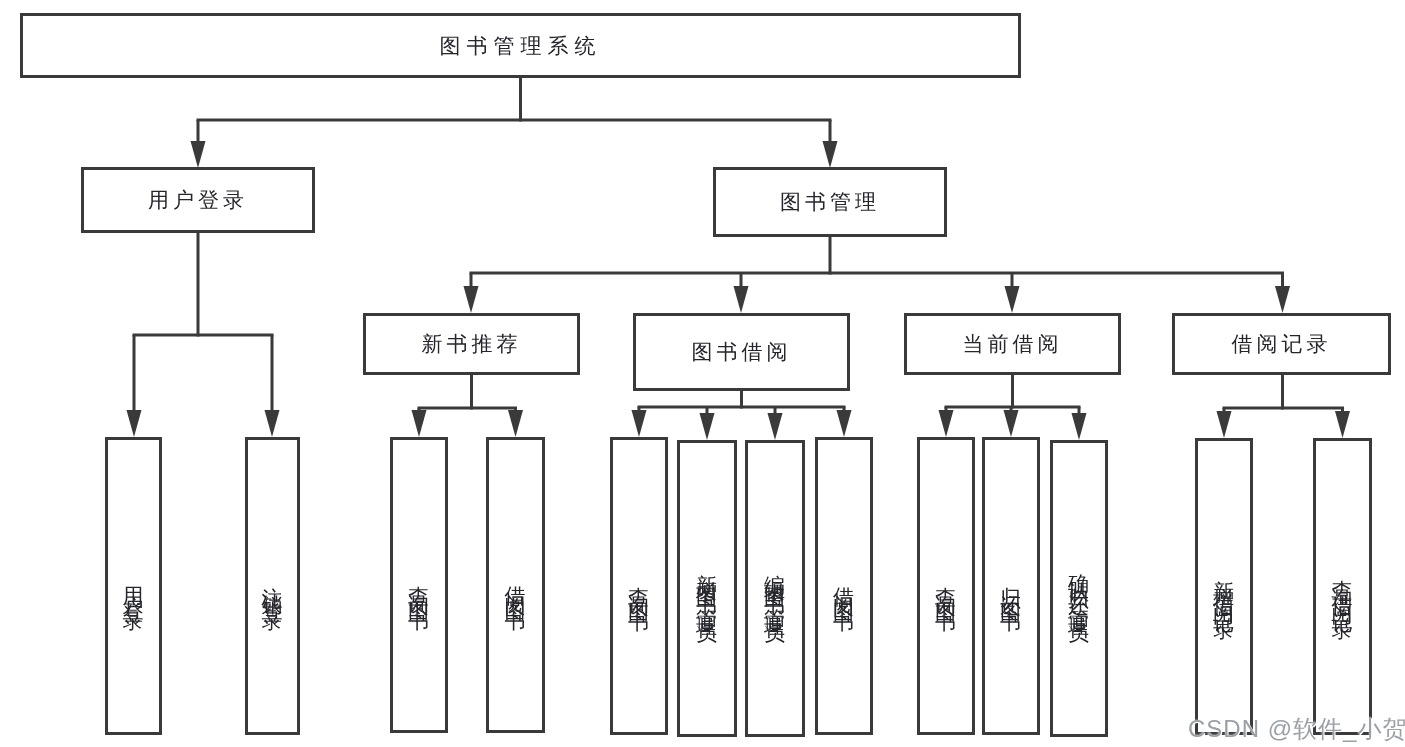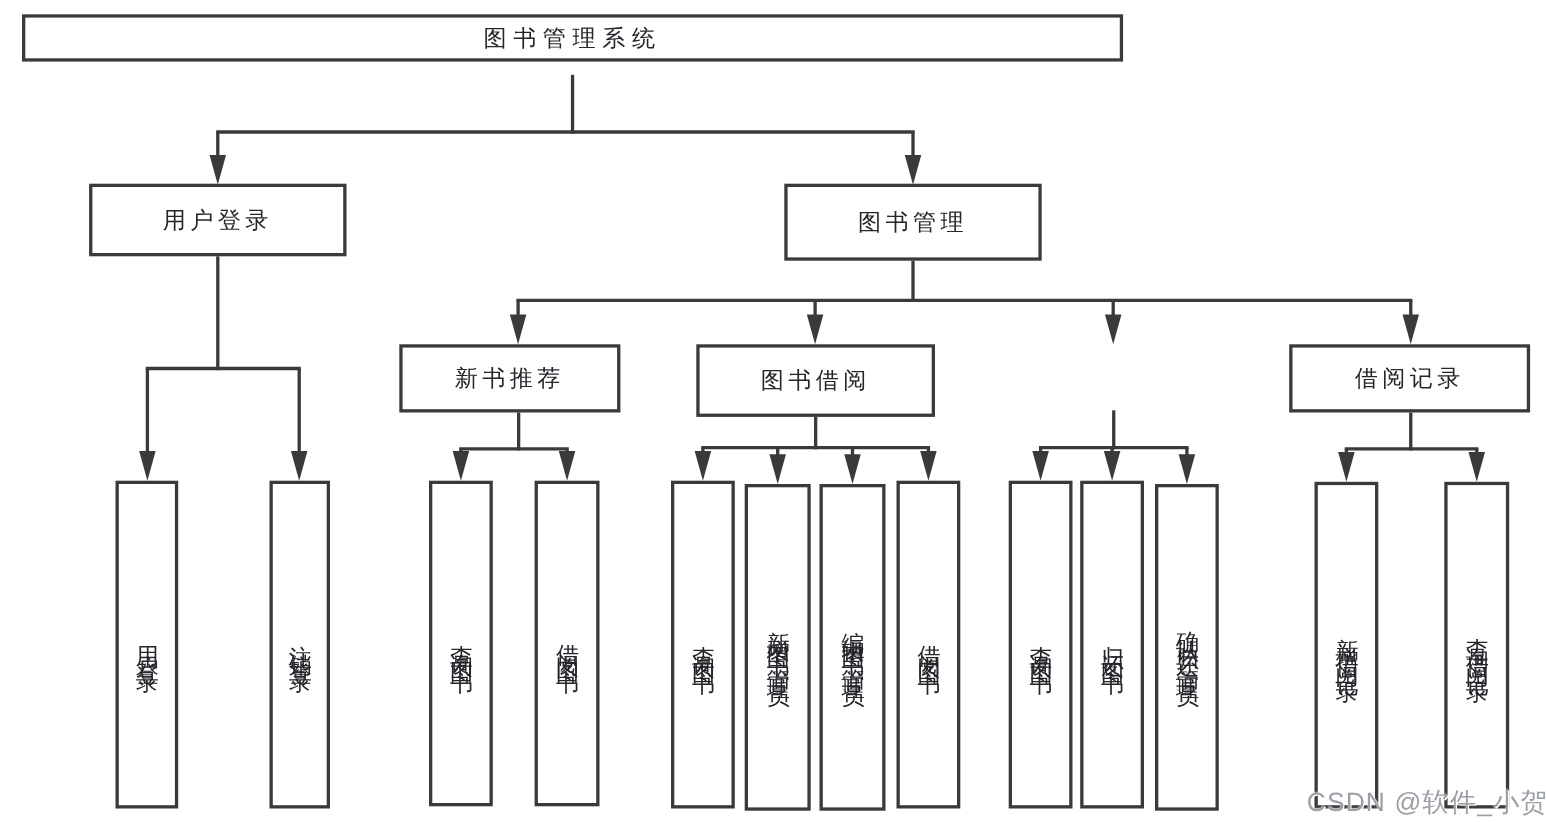--- a/index.html
+++ b/index.html
@@ -33,25 +33,25 @@
     writing-mode:vertical-rl;
     text-orientation:mixed;
     font-size:21px;
     letter-spacing:8px;
     color:var(--text);
     white-space:nowrap;
     line-height:1;
   }
   .vbox .vlabel.dense{letter-spacing:7px;}
   
-  .n-root{left:20px;top:13px;width:1001px;height:43px;}
+  .n-root{left:20px;top:13px;width:1001px;height:65px;}
   .n-l2a{left:81px;top:167px;width:234px;height:66px;}
   .n-l2b{left:713px;top:167px;width:234px;height:70px;}
-  .n-l3a{left:363px;top:313px;width:201px;height:62px;}
-  .n-l3b{left:633px;top:313px;width:217px;height:66px;}
+  .n-l3a{left:363px;top:313px;width:217px;height:62px;}
+  .n-l3b{left:633px;top:313px;width:217px;height:78px;}
   .n-l3c{left:904px;top:313px;width:217px;height:62px;}
   .n-l3d{left:1172px;top:313px;width:219px;height:62px;}
   .n-f1{left:105px;top:437px;width:57px;height:298px;}
   .n-f2{left:245px;top:437px;width:55px;height:298px;}
   .n-f3{left:390px;top:437px;width:58px;height:296px;}
   .n-f4{left:486px;top:437px;width:59px;height:296px;}
   .n-f5{left:610px;top:437px;width:58px;height:298px;}
   .n-f6{left:677px;top:440px;width:60px;height:297px;}
   .n-f7{left:745px;top:440px;width:60px;height:297px;}
   .n-f8{left:815px;top:437px;width:58px;height:298px;}
@@ -137,20 +137,23 @@
   <div class="node n-l2b">
     <span class="hlabel">图书管理</span>
   </div>
 
   <div class="node n-l3a">
     <span class="hlabel">新书推荐</span>
   </div>
   <div class="node n-l3b">
     <span class="hlabel">图书借阅</span>
   </div>
+  <div class="node n-l3c">
+    <span class="hlabel">当前借阅</span>
+  </div>
   <div class="node n-l3d">
     <span class="hlabel">借阅记录</span>
   </div>
 
   <div class="node vbox n-f1">
     <span class="vlabel">用户登录</span>
   </div>
   <div class="node vbox n-f2">
     <span class="vlabel">注销登录</span>
   </div>

